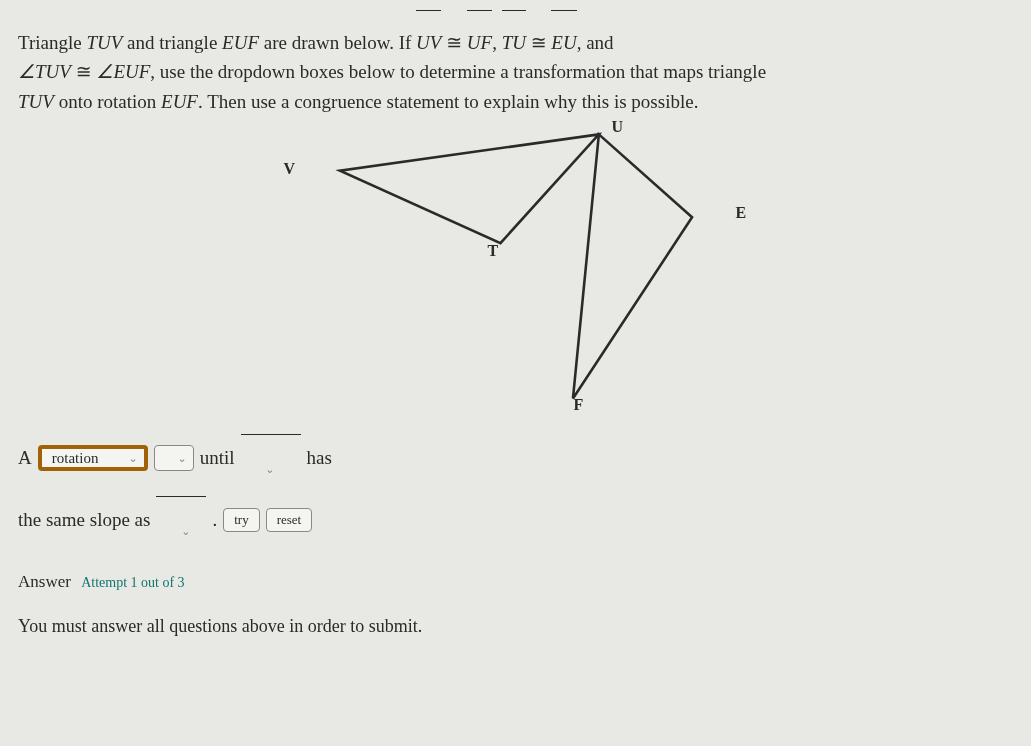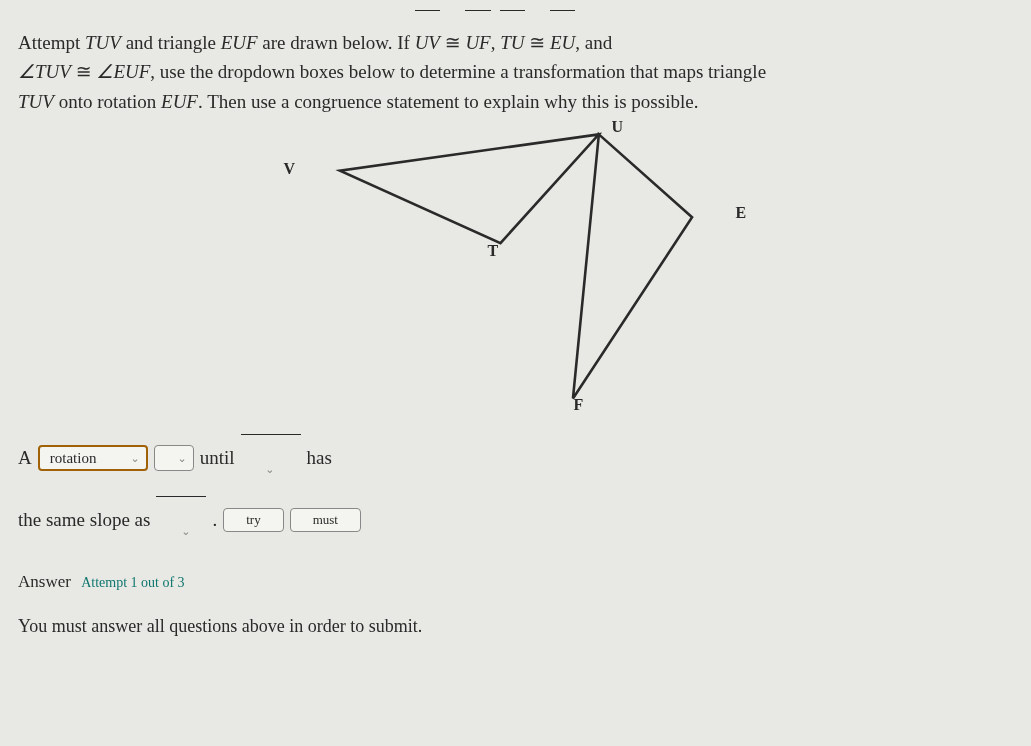--- a/index.html
+++ b/index.html
@@ -18,44 +18,44 @@
     .figure svg { width: 100%; height: 100%; }
     .figure-label { position: absolute; font-size: 16px; font-weight: 600; }
     .sentence-row { font-size: 19px; display: flex; flex-wrap: wrap; align-items: center; gap: 6px; margin-bottom: 14px; }
     .dropdown {
       display: inline-flex; align-items: center; justify-content: space-between;
       border: 1px solid #888; background:#f4f4f0; border-radius:4px;
       padding: 2px 6px 2px 10px; min-width:40px; height:26px;
       font-size:15px; cursor:pointer;
     }
     .dropdown.wide { min-width:110px; }
-    .dropdown.active { border:2px solid #a16207; }
+    .dropdown.active { border:4px solid #a16207; }
     .chev { font-size:11px; color:#888; margin-left:6px; }
     .small-btn {
       display:inline-flex; align-items:center; justify-content:center;
       border:1px solid #888; background:#f4f4f0; border-radius:4px;
-      padding:2px 22px; height:24px; font-size:13px; cursor:pointer;
+      padding:2px 10px; height:24px; font-size:13px; cursor:pointer;
     }
     .answer-row { font-size:17px; margin-top:28px; margin-bottom:24px; }
     .answer-label { font-weight:400; }
     .attempt { color:#0f766e; font-size:14px; margin-left:6px; }
     .submit-msg { font-size:18px; }
     .seg-over {
       display:inline-block; position:relative; padding-top:18px;
     }
     .seg-over::before {
       content:""; position:absolute; top:0; left:0; right:0;
       border-top:1.5px solid #2a2a2a;
     }
   </style>
 </head>
 <body>
 
 <div class="problem">
-  <span>Attempt </span><span class="math-i">TUV</span><span> and triangle </span><span class="math-i">EUF</span><span> are drawn below. If </span><span class="seg-over math-i">UV</span><span> ≅ </span><span class="seg-over math-i">UF</span><span>, </span><span class="seg-over math-i">TU</span><span> ≅ </span><span class="seg-over math-i">EU</span><span>, and</span><br>
+  <span>Triangle </span><span class="math-i">TUV</span><span> and triangle </span><span class="math-i">EUF</span><span> are drawn below. If </span><span class="seg-over math-i">UV</span><span> ≅ </span><span class="seg-over math-i">UF</span><span>, </span><span class="seg-over math-i">TU</span><span> ≅ </span><span class="seg-over math-i">EU</span><span>, and</span><br>
   <span class="math-i">∠TUV</span><span> ≅ </span><span class="math-i">∠EUF</span><span>, use the dropdown boxes below to determine a transformation that maps triangle</span><br>
   <span class="math-i">TUV</span><span> onto rotation </span><span class="math-i">EUF</span><span>. Then use a congruence statement to explain why this is possible.</span>
 </div>
 
 <div class="figure">
   <svg viewBox="0 0 400 280">
     <polygon points="280,10 30,45 185,115" fill="none" stroke="#2a2a2a" stroke-width="2.5"></polygon>
     <polygon points="280,10 370,90 255,265" fill="none" stroke="#2a2a2a" stroke-width="2.5"></polygon>
   </svg>
   <div class="figure-label" style="left:346px; top:-6px">U</div>
@@ -88,21 +88,21 @@
 <div class="sentence-row">
   <span>the same slope as</span>
   <span class="seg-over" style="min-width:50px;">
     <span class="dropdown" style="border:none;background:transparent;">
       <span></span>
       <span class="chev">⌄</span>
     </span>
   </span>
   <span>.</span>
   <span class="small-btn">try</span>
-  <span class="small-btn">must</span>
+  <span class="small-btn">reset</span>
 </div>
 
 <div class="answer-row">
   <span class="answer-label">Answer</span>
   <span class="attempt">Attempt 1 out of 3</span>
 </div>
 
 <div class="submit-msg">You must answer all questions above in order to submit.</div>
 
 </body></html>

